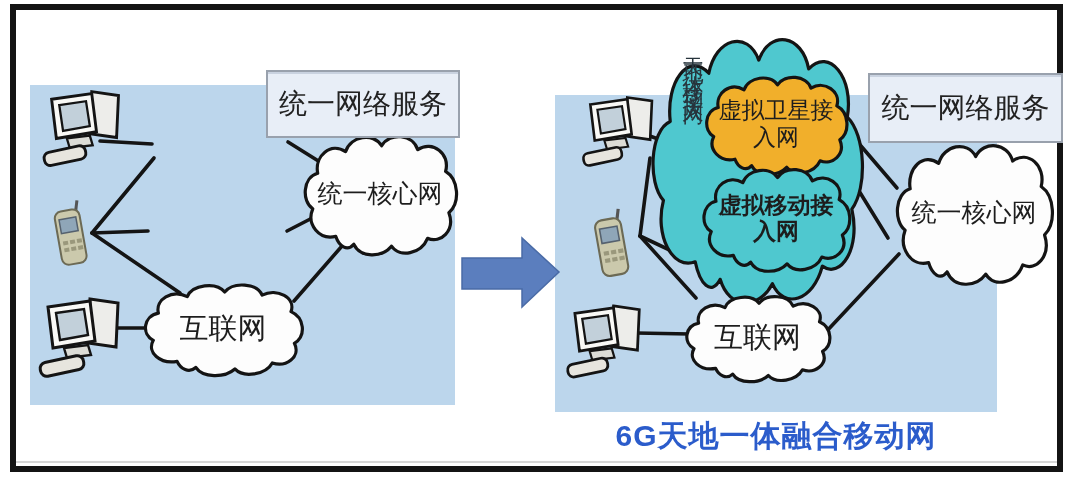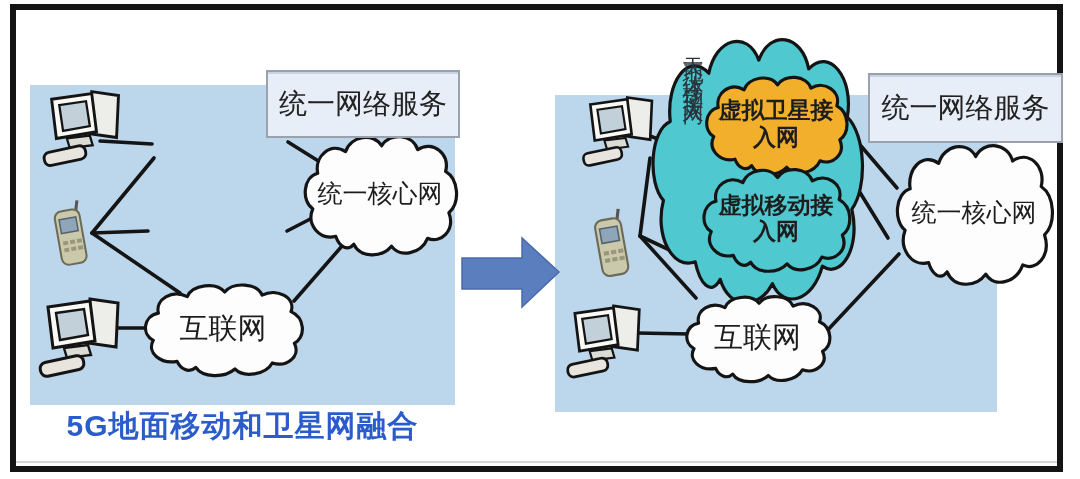--- a/index.html
+++ b/index.html
@@ -121,34 +121,33 @@
     </g>
   </svg>
   <svg class="icon" style="left:34px;top:286px;" width="100" height="100" viewBox="0 0 100 90">
     <polygon points="56,8 84,12 82,56 54,52" fill="#ededea" stroke="#141414" stroke-width="3"></polygon>
     <polygon points="14,16 56,10 61,50 19,57" fill="#f9f9f6" stroke="#141414" stroke-width="3"></polygon>
     <polygon points="22,22 50,18 54,44 26,49" fill="#c2d0da" stroke="#141414" stroke-width="2.4"></polygon>
     <polygon points="30,57 54,54 57,64 33,67" fill="#dcdcd6" stroke="#141414" stroke-width="2.4"></polygon>
     <rect x="6" y="68" width="44" height="14" rx="6" transform="rotate(-12 28 75)" fill="#e7e5de" stroke="#141414" stroke-width="3"></rect>
   </svg>
 
-  <div class="caption" style="left:30px;top:406px;width:425px;">5G地面移动和卫星网融合</div>
 
   <div class="cloud teal" style="left:643px;top:25px;width:227px;height:285px;">
     <svg viewBox="0 0 200 130" preserveAspectRatio="none">
         <path d="M46,108 C26,112 10,96 18,80 C4,72 6,48 24,44 C20,26 40,12 58,22 C64,6 92,2 102,16 C112,2 140,4 146,20 C164,10 186,24 180,42 C196,50 198,74 184,84 C192,102 174,116 158,110 C150,126 124,130 114,118 C102,130 76,130 68,116 C60,124 50,118 46,108 Z"></path>
       </svg>
     <div class="vlabel">天地一体移动接入网</div>
   </div>
 
   <div class="cloud orange inner" style="left:700px;top:72px;width:152px;height:105px;">
     <svg viewBox="0 0 200 130" preserveAspectRatio="none">
         <path d="M46,108 C26,112 10,96 18,80 C4,72 6,48 24,44 C20,26 40,12 58,22 C64,6 92,2 102,16 C112,2 140,4 146,20 C164,10 186,24 180,42 C196,50 198,74 184,84 C192,102 174,116 158,110 C150,126 124,130 114,118 C102,130 76,130 68,116 C60,124 50,118 46,108 Z"></path>
       </svg>
-    <div class="cloud-label" style="font-size:23px;font-weight:700;">
+    <div class="cloud-label" style="font-size:23px;font-weight:400;">
       <span>虚拟卫星接</span>
       <span>入网</span>
     </div>
   </div>
 
   <div class="cloud teal inner" style="left:697px;top:164px;width:158px;height:110px;">
     <svg viewBox="0 0 200 130" preserveAspectRatio="none">
         <path d="M46,108 C26,112 10,96 18,80 C4,72 6,48 24,44 C20,26 40,12 58,22 C64,6 92,2 102,16 C112,2 140,4 146,20 C164,10 186,24 180,42 C196,50 198,74 184,84 C192,102 174,116 158,110 C150,126 124,130 114,118 C102,130 76,130 68,116 C60,124 50,118 46,108 Z"></path>
       </svg>
     <div class="cloud-label" style="font-size:23px;font-weight:600;">
@@ -196,17 +195,18 @@
     </g>
   </svg>
   <svg class="icon" style="left:562px;top:292px;" width="92" height="96" viewBox="0 0 100 90">
     <polygon points="56,8 84,12 82,56 54,52" fill="#ededea" stroke="#141414" stroke-width="3"></polygon>
     <polygon points="14,16 56,10 61,50 19,57" fill="#f9f9f6" stroke="#141414" stroke-width="3"></polygon>
     <polygon points="22,22 50,18 54,44 26,49" fill="#c2d0da" stroke="#141414" stroke-width="2.4"></polygon>
     <polygon points="30,57 54,54 57,64 33,67" fill="#dcdcd6" stroke="#141414" stroke-width="2.4"></polygon>
     <rect x="6" y="68" width="44" height="14" rx="6" transform="rotate(-12 28 75)" fill="#e7e5de" stroke="#141414" stroke-width="3"></rect>
   </svg>
 
+  <div class="caption" style="left:555px;top:416px;width:442px;">6G天地一体融合移动网</div>
 
   <div class="baseline"></div>
   <div class="frame"></div>
 
 </div>
 
 </body></html>

